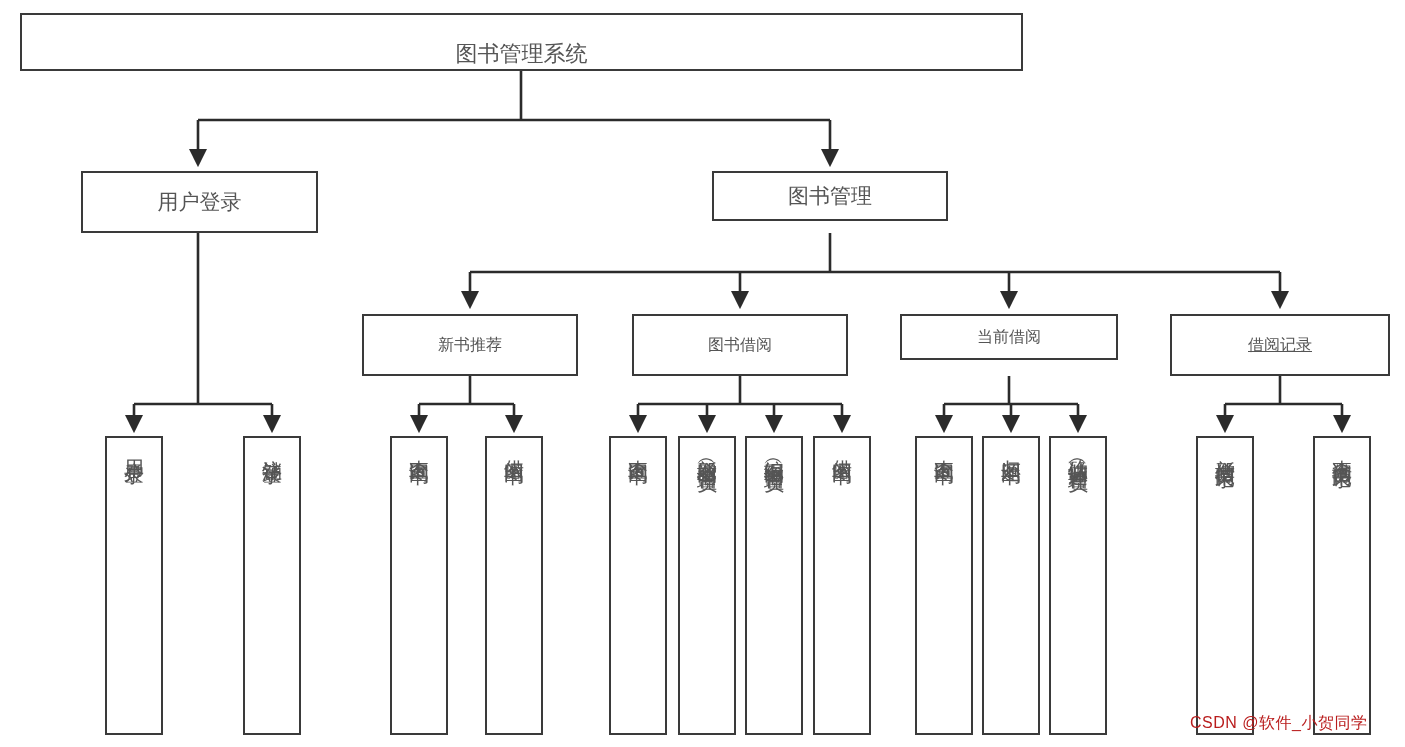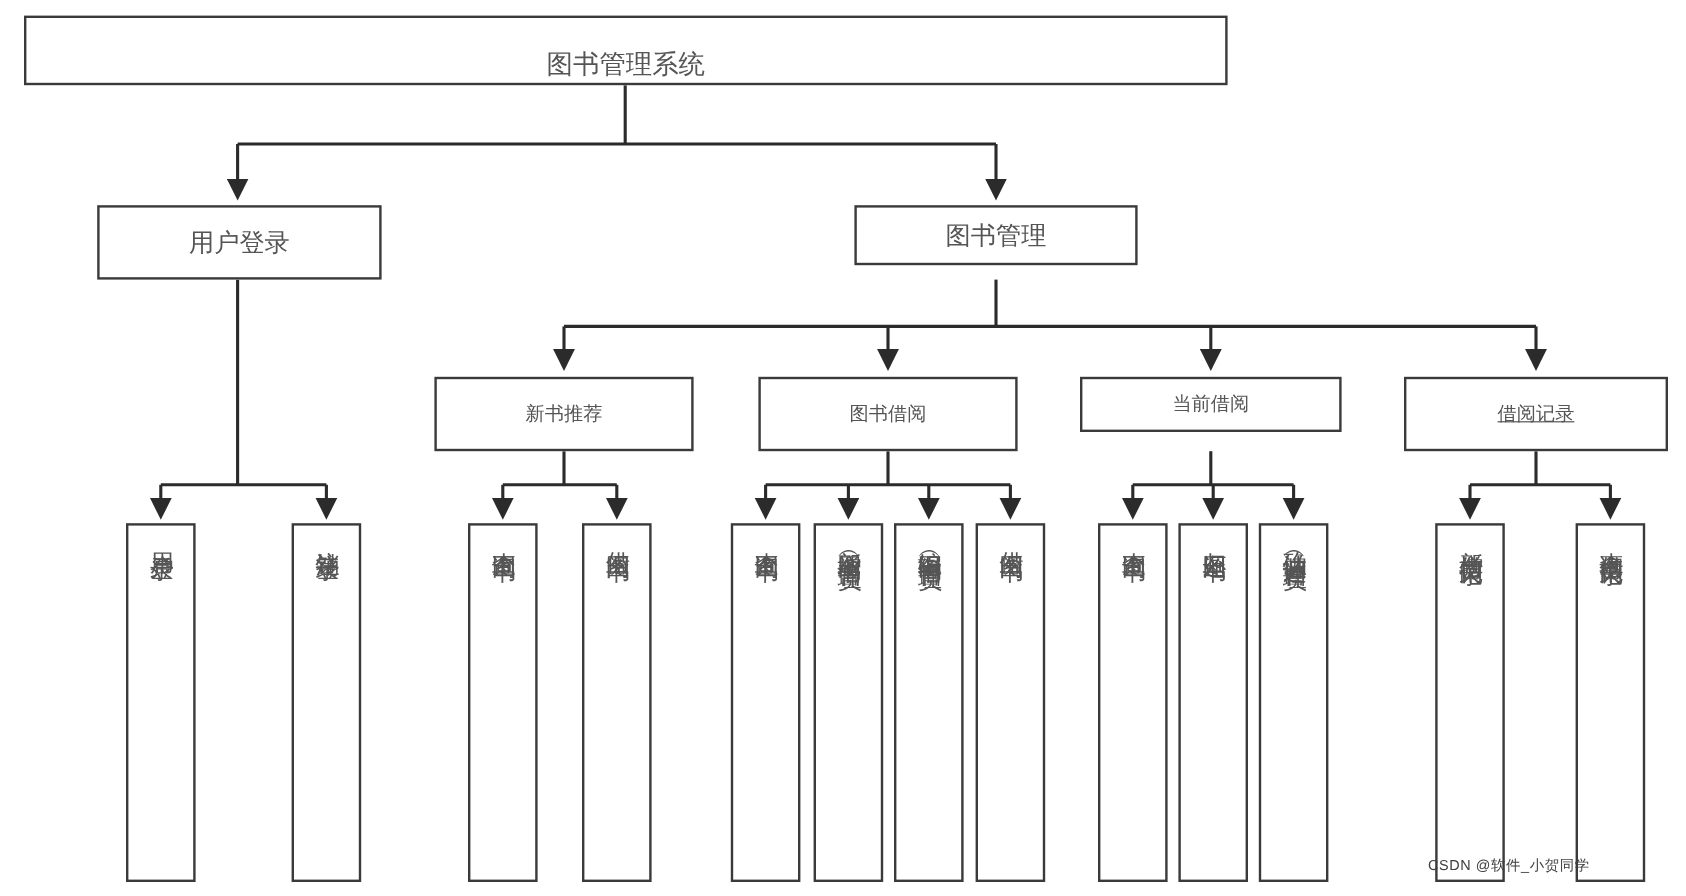--- a/index.html
+++ b/index.html
@@ -58,22 +58,22 @@
     color: #555555;
   }
   .htext {
     color: #555555;
     white-space: nowrap;
   }
   .watermark {
     position: absolute;
     left: 1190px;
     top: 713px;
-    font-size: 12px;
-    color: #404040;
+    font-size: 16px;
+    color: #b91c1c;
     white-space: nowrap;
     letter-spacing: 0.5px;
   }
 </style>
 </head>
 <body>
 
 <div id="canvas">
 
   <svg id="edges" viewBox="0 0 1405 747" width="1405" height="747">

